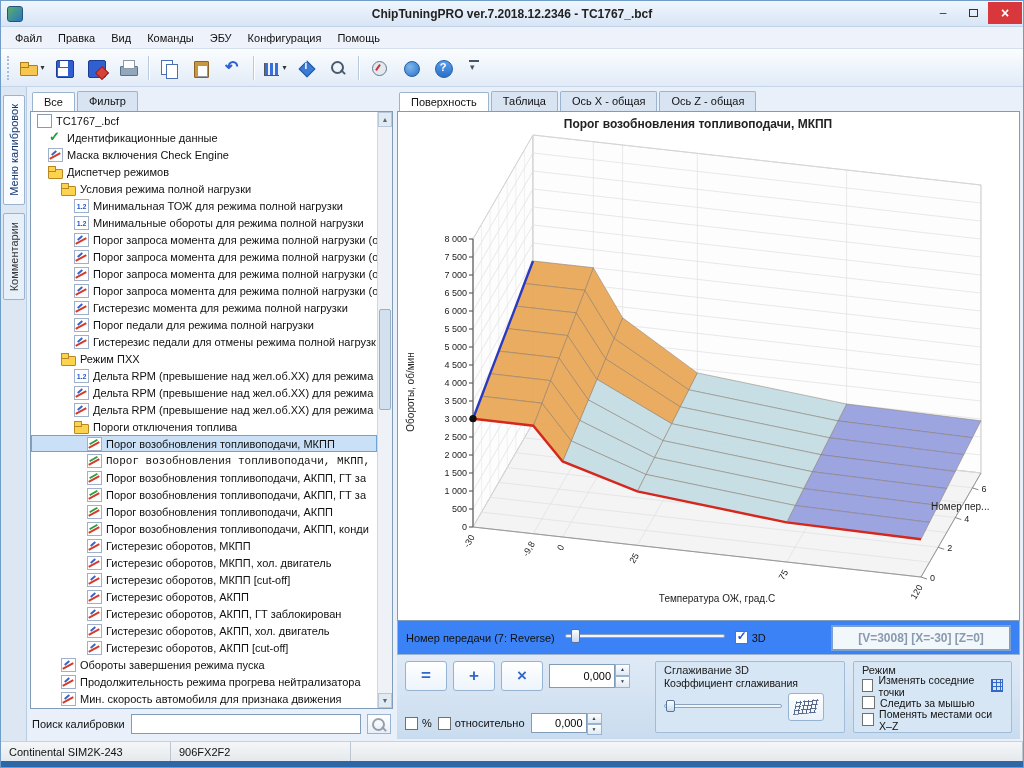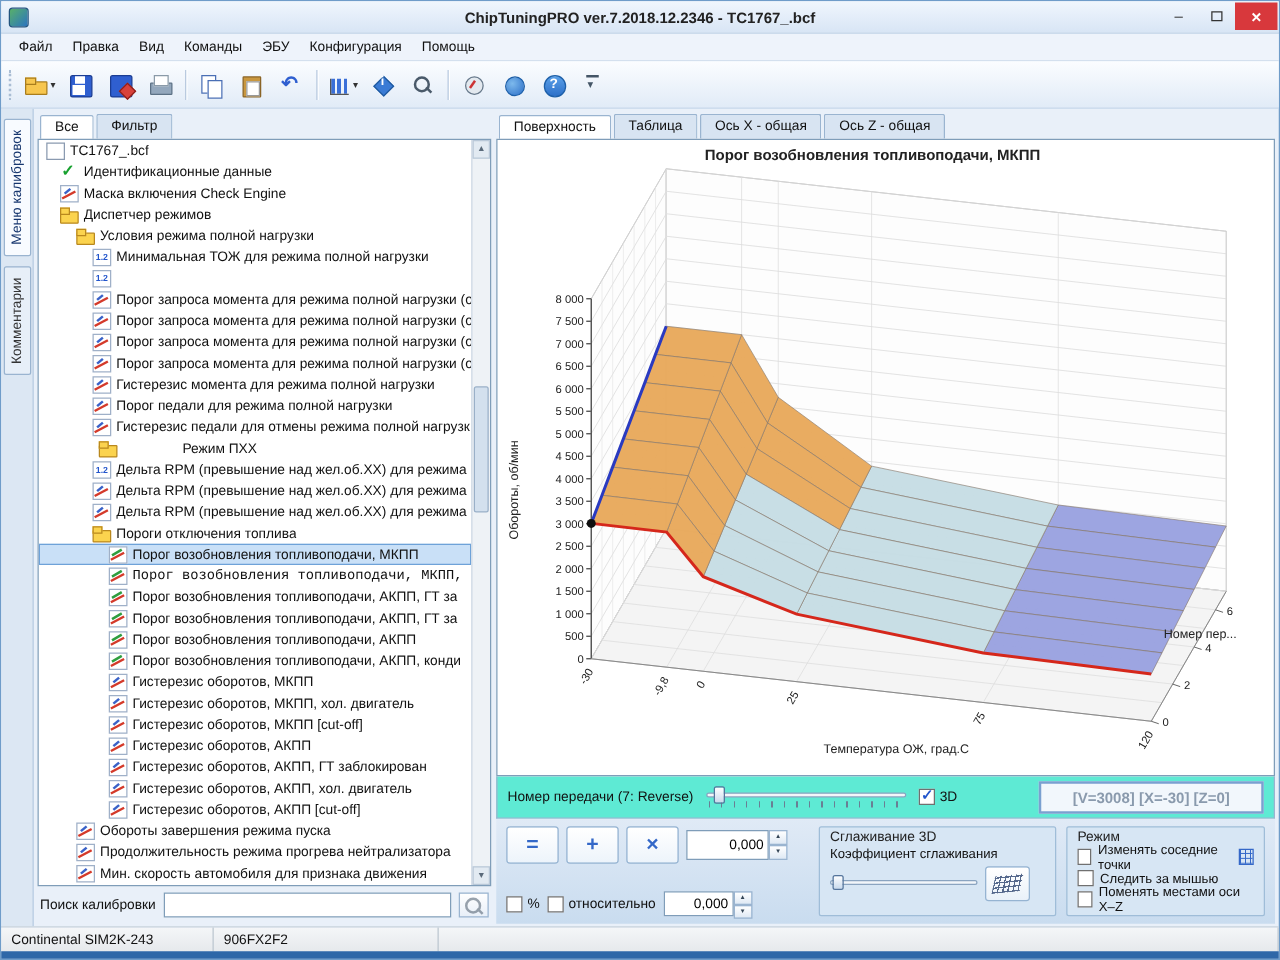--- a/index.html
+++ b/index.html
@@ -132,21 +132,21 @@
   .sbtn { width:24px; height:20px; border:1px solid #9ab4d0; background:linear-gradient(#fff,#e8eff8); position:relative; }
   .mini-zoom { position:absolute; left:1px; top:0; width:20px; height:20px; display:inline-block; opacity:.55; }
 
   
   .rightpanel { flex:1; display:flex; flex-direction:column; padding:2px 3px 2px 2px; min-width:0; }
   .chartpanel { flex:1; background:#fff; border:1px solid #7f9db9; position:relative; min-height:0; }
   svg { font-family:"Liberation Sans",sans-serif; }
   svg text { fill:#222; }
 
   
-  .sliderrow { flex:0 0 34px; background:#5eead4; border:1px solid #9ab4d0; border-top:none;
+  .sliderrow { flex:0 0 34px; background:#3b82f6; border:1px solid #9ab4d0; border-top:none;
                display:flex; align-items:center; gap:10px; padding:0 8px; }
   .hslider { position:relative; width:160px; height:20px; }
   .hs-track { position:absolute; left:0; right:0; top:6px; height:4px; background:#f2f6fa;
               border:1px solid #8aa4c0; border-radius:2px; }
   .hs-ticks { position:absolute; left:2px; right:2px; top:13px; height:5px;
               background:repeating-linear-gradient(90deg,#6a7e94 0 1px,transparent 1px 10px); }
   .hs-thumb { position:absolute; top:1px; width:9px; height:14px;
               background:linear-gradient(#fdfeff,#c9daEC); border:1px solid #55759c; border-radius:2px; }
   .cbrow { display:flex; align-items:center; gap:4px; }
   .cb { width:13px; height:13px; background:#fff; border:1px solid #707070; position:relative; display:inline-block; }
@@ -309,20 +309,21 @@
             <div class="trow" style="padding-left: 30px;">
               <span class="ti ti-folder"></span>
               <span class="lbl">Условия режима полной нагрузки</span>
             </div>
             <div class="trow" style="padding-left: 43px;">
               <span class="ti ti-map12"></span>
               <span class="lbl">Минимальная ТОЖ для режима полной нагрузки</span>
             </div>
             <div class="trow" style="padding-left: 43px;">
               <span class="ti ti-map12"></span>
+              <span class="lbl">Минимальные обороты для режима полной нагрузки</span>
             </div>
             <div class="trow" style="padding-left: 43px;">
               <span class="ti ti-curve-red"></span>
               <span class="lbl">Порог запроса момента для режима полной нагрузки (о</span>
             </div>
             <div class="trow" style="padding-left: 43px;">
               <span class="ti ti-curve-red"></span>
               <span class="lbl">Порог запроса момента для режима полной нагрузки (о</span>
             </div>
             <div class="trow" style="padding-left: 43px;">
@@ -338,21 +339,21 @@
               <span class="lbl">Гистерезис момента для режима полной нагрузки</span>
             </div>
             <div class="trow" style="padding-left: 43px;">
               <span class="ti ti-curve-red"></span>
               <span class="lbl">Порог педали для режима полной нагрузки</span>
             </div>
             <div class="trow" style="padding-left: 43px;">
               <span class="ti ti-curve-red"></span>
               <span class="lbl">Гистерезис педали для отмены режима полной нагрузк</span>
             </div>
-            <div class="trow" style="padding-left: 48px; gap: 48px;">
+            <div class="trow" style="padding-left: 30px;">
               <span class="ti ti-folder"></span>
               <span class="lbl">Режим ПХХ</span>
             </div>
             <div class="trow" style="padding-left: 43px;">
               <span class="ti ti-map12"></span>
               <span class="lbl">Дельта RPM (превышение над жел.об.XX) для режима П</span>
             </div>
             <div class="trow" style="padding-left: 43px;">
               <span class="ti ti-curve-red"></span>
               <span class="lbl">Дельта RPM (превышение над жел.об.XX) для режима П</span>

